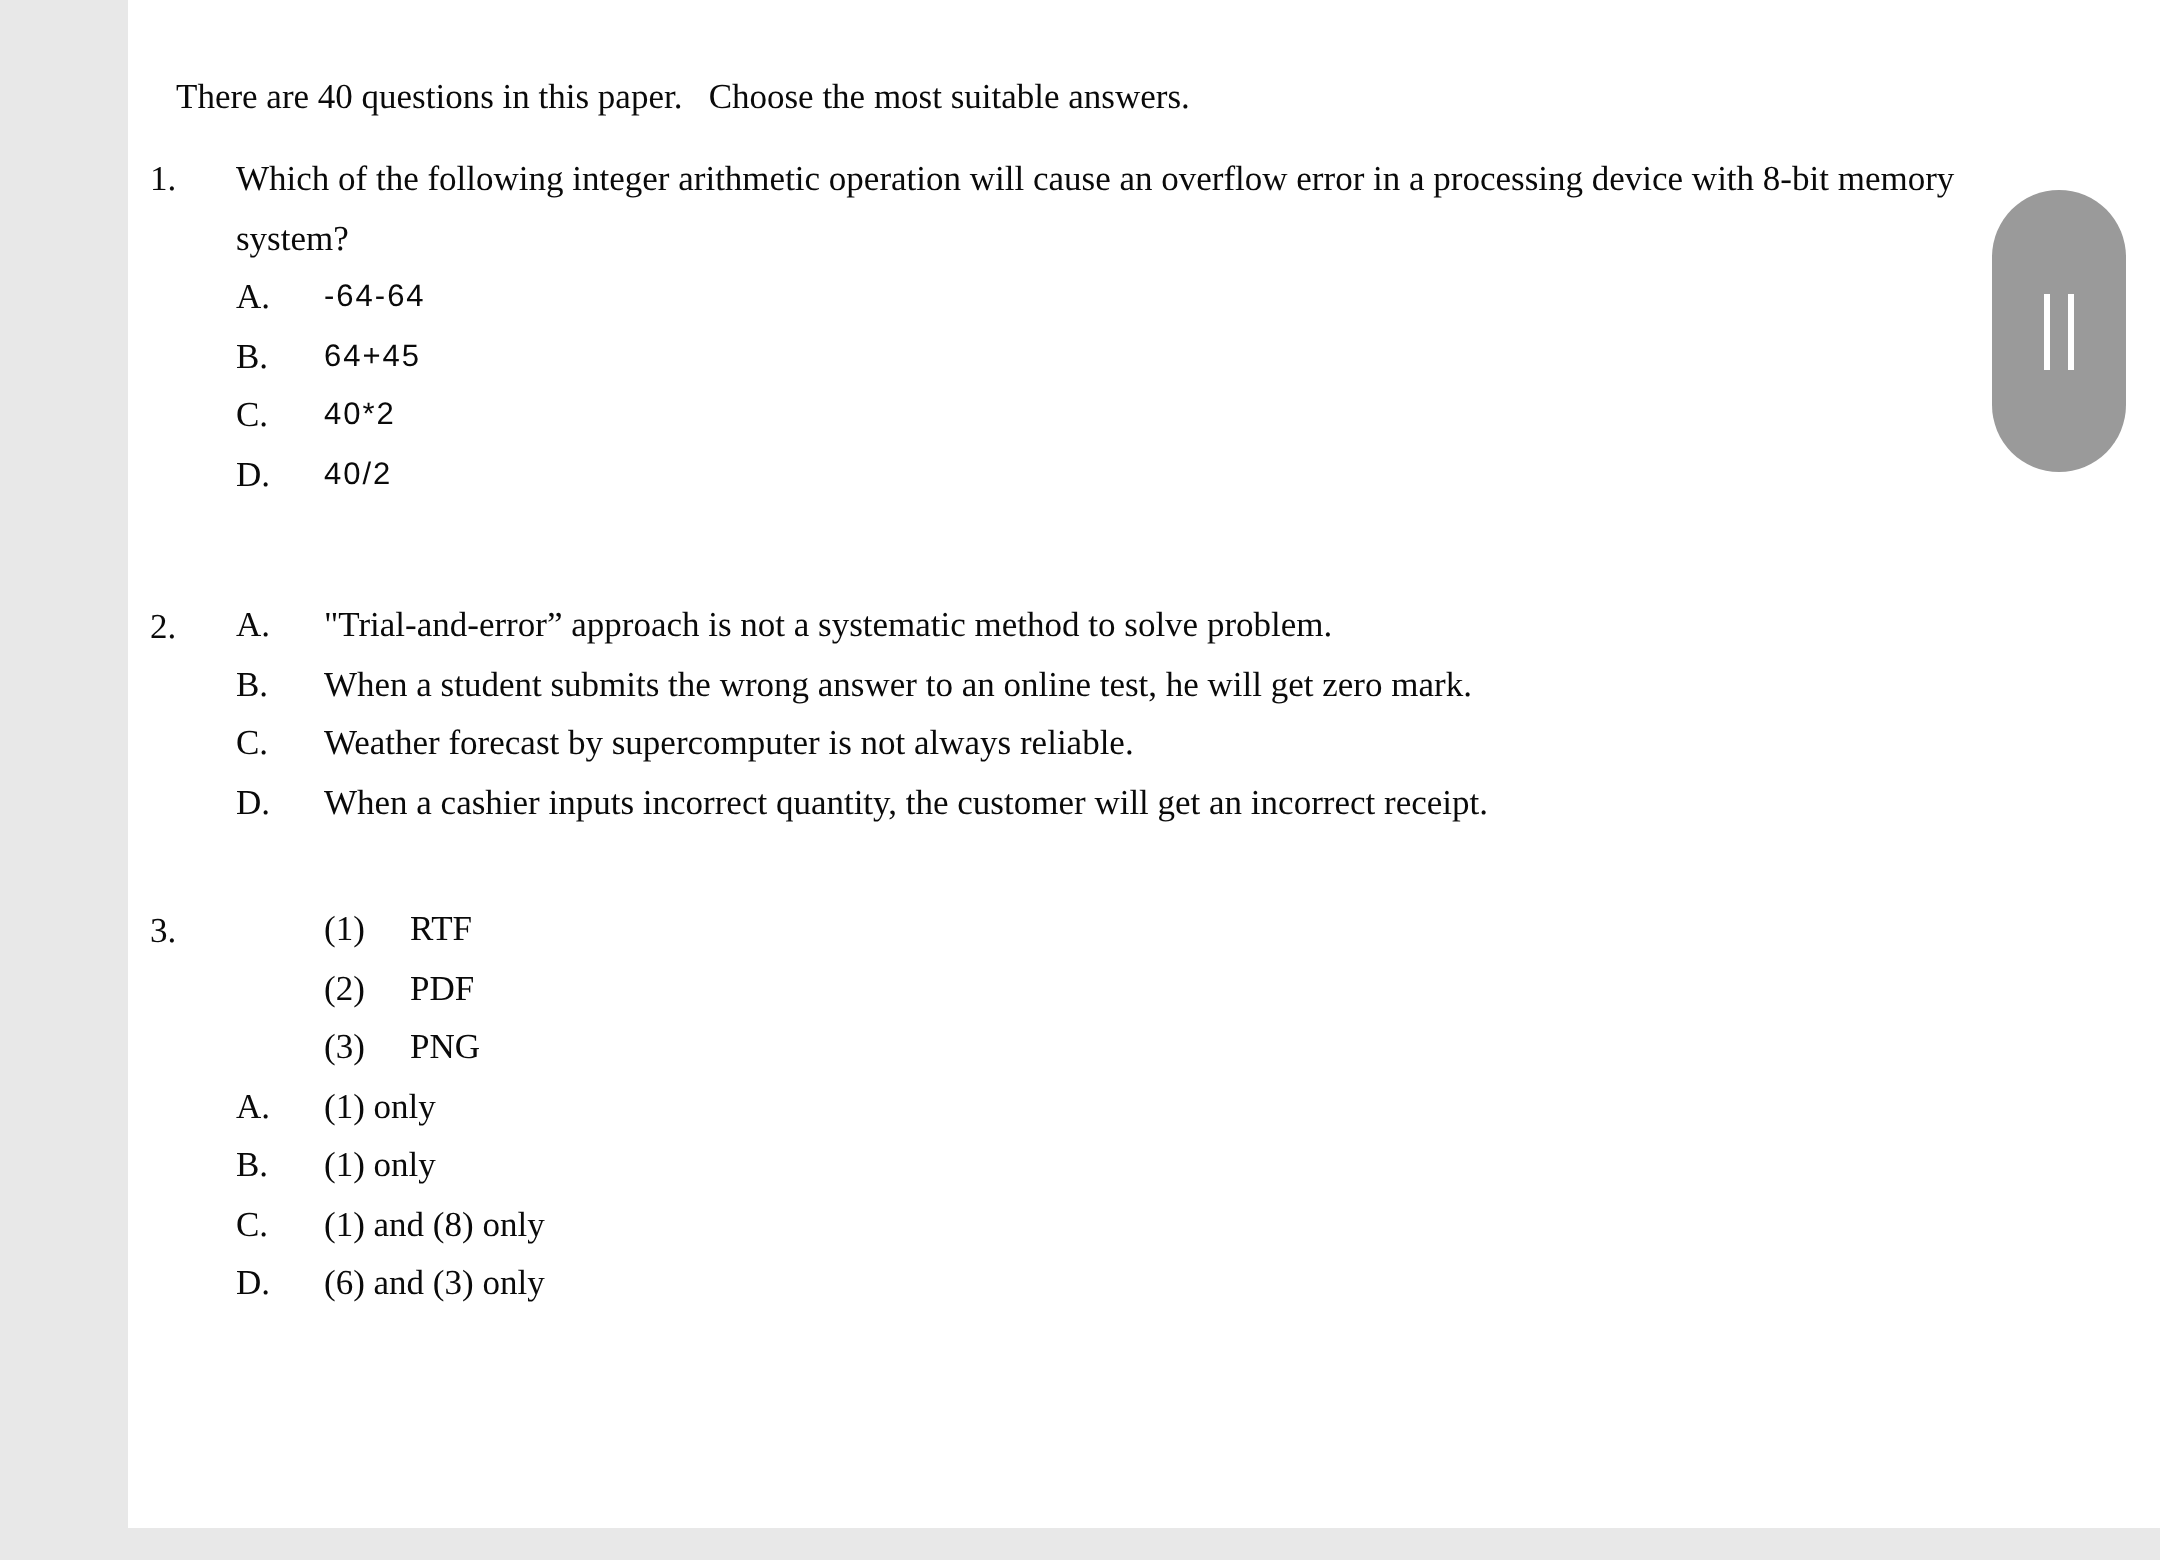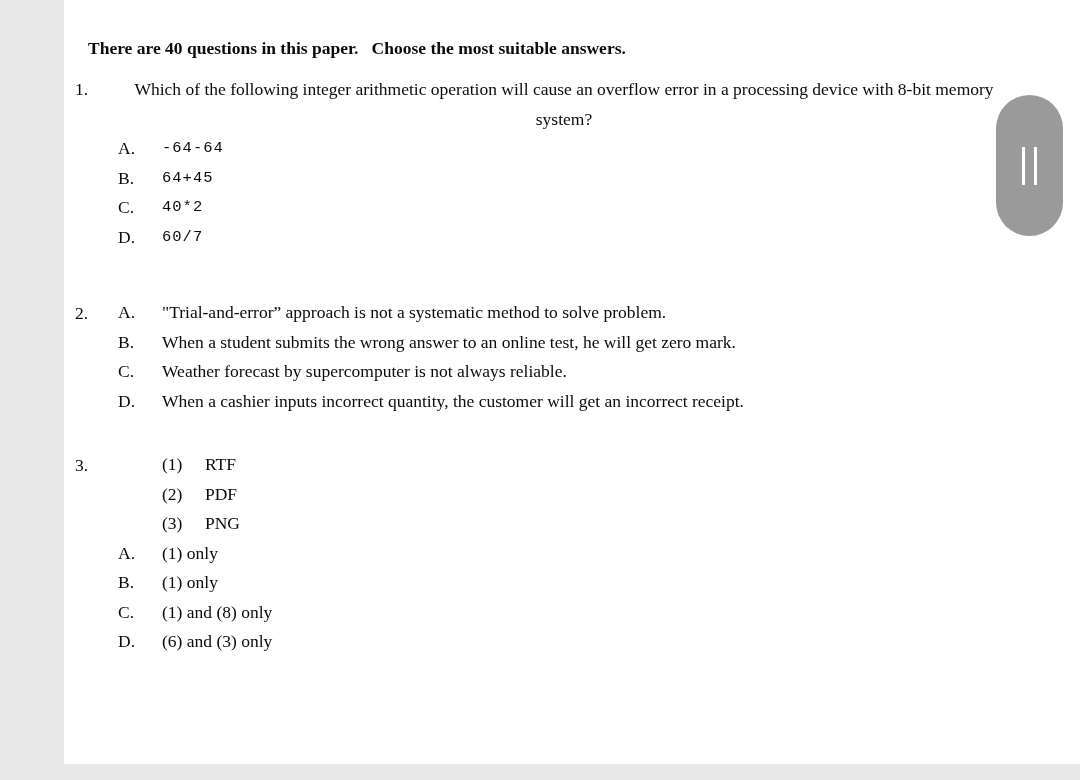--- a/index.html
+++ b/index.html
@@ -18,50 +18,49 @@
     top: 0;
     right: 0;
     bottom: 16px;
     background: #ffffff;
     padding: 0 0 0 11px;
     box-sizing: border-box;
   }
   .header {
     margin: 36px 0 14px 13px;
     font-size: 17.5px;
-    font-weight: bold;
+    font-weight: normal;
     line-height: 24px;
     white-space: pre-wrap;
   }
   .question { display: flex; }
   .q2 { margin-top: 46px; }
   .q3 { margin-top: 34px; }
   .qnum {
     flex: 0 0 43px;
     font-size: 17.5px;
     line-height: 30px;
   }
   .qbody {
     flex: 1 1 auto;
     max-width: 892px;
   }
   .qtext {
     font-size: 17.5px;
     line-height: 30px;
-    text-align: center;
   }
   .opt {
     display: flex;
     line-height: 29.5px;
     font-size: 17.5px;
   }
   .olabel { flex: 0 0 44px; }
   .otext  { flex: 1 1 auto; }
   .mono-text {
-    font-family: Liberation Mono, monospace;
+    font-family: Liberation Sans, sans-serif;
     font-size: 15.5px;
     letter-spacing: 1px;
   }
   .sub { margin-left: 44px; }
   .sub .olabel { flex: 0 0 43px; }
   .scroll-handle {
     position: absolute;
     left: 996px;
     top: 95px;
     width: 67px;
@@ -98,21 +97,21 @@
       <div class="opt">
         <span class="olabel">B.</span>
         <span class="otext mono-text">64+45</span>
       </div>
       <div class="opt">
         <span class="olabel">C.</span>
         <span class="otext mono-text">40*2</span>
       </div>
       <div class="opt">
         <span class="olabel">D.</span>
-        <span class="otext mono-text">60/7</span>
+        <span class="otext mono-text">40/2</span>
       </div>
     </div>
   </section>
 
   <section class="question q2">
     <span class="qnum">2.</span>
     <div class="qbody">
       <div class="opt">
         <span class="olabel">A.</span>
         <span class="otext">"Trial-and-error” approach is not a systematic method to solve problem.</span>

